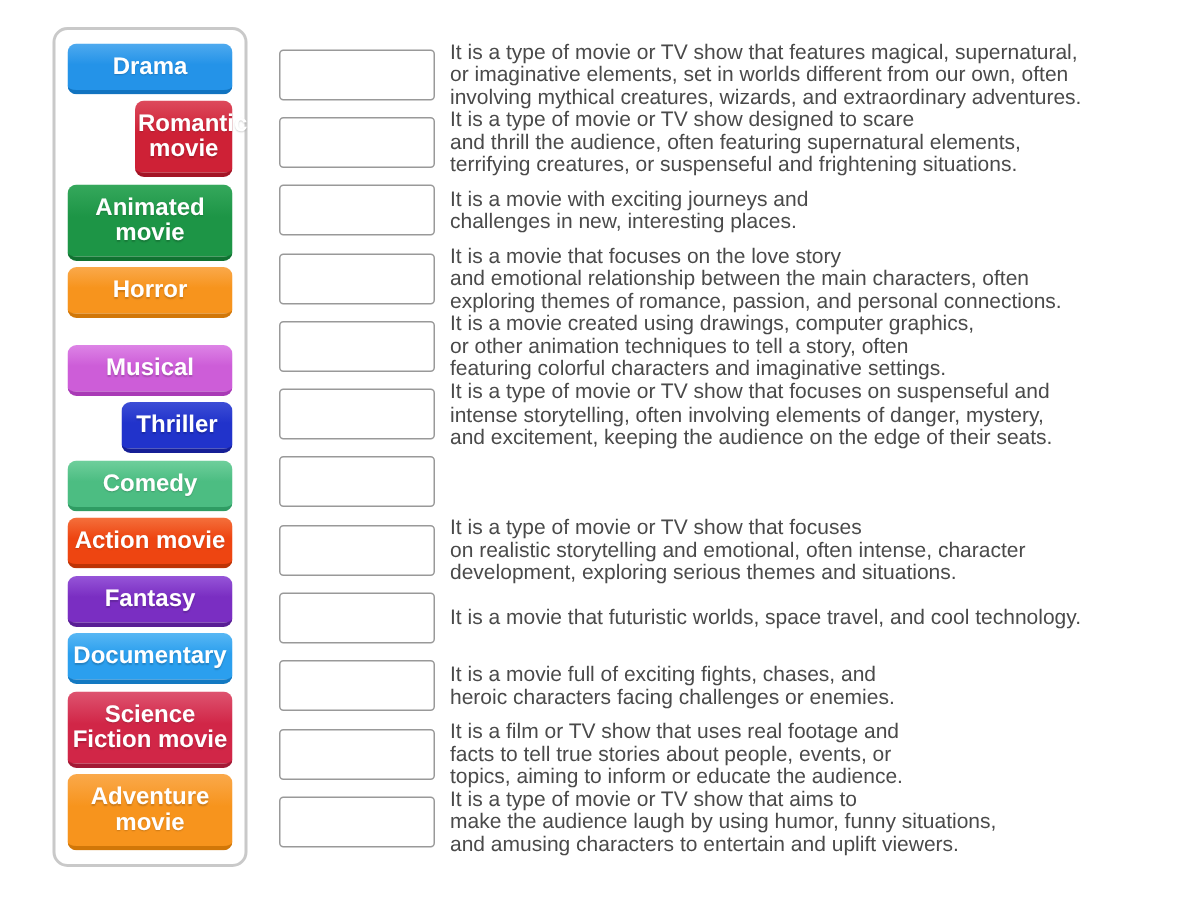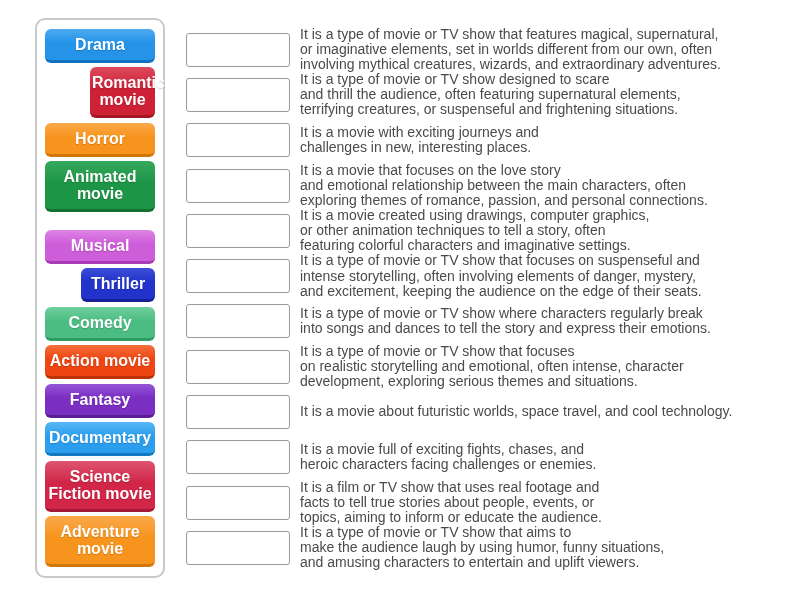--- a/index.html
+++ b/index.html
@@ -75,26 +75,26 @@
 
   <div class="tile-panel">
   <div class="tile" style="background: linear-gradient(rgb(79, 170, 239) 0%, rgb(36, 147, 232) 45%, rgb(36, 147, 232) 100%); border-bottom-color: rgb(17, 115, 192);">
     <span class="tile-label">Drama</span>
   </div>
 
   <div class="tile" style="background: linear-gradient(rgb(221, 74, 92) 0%, rgb(206, 33, 54) 45%, rgb(206, 33, 54) 100%); border-bottom-color: rgb(163, 20, 37); margin-left: 45px;">
     <span class="tile-label">Romantic movie</span>
   </div>
 
+  <div class="tile" style="background: linear-gradient(rgb(53, 168, 92) 0%, rgb(29, 149, 70) 45%, rgb(29, 149, 70) 100%); border-bottom-color: rgb(16, 114, 49);">
+    <span class="tile-label">Animated movie</span>
+  </div>
+
   <div class="tile" style="background: linear-gradient(rgb(250, 169, 75) 0%, rgb(247, 148, 29) 45%, rgb(247, 148, 29) 100%); border-bottom-color: rgb(209, 119, 8);">
     <span class="tile-label">Horror</span>
-  </div>
-
-  <div class="tile" style="background: linear-gradient(rgb(53, 168, 92) 0%, rgb(29, 149, 70) 45%, rgb(29, 149, 70) 100%); border-bottom-color: rgb(16, 114, 49);">
-    <span class="tile-label">Animated movie</span>
   </div>
 
   <div class="tile" style="background: linear-gradient(rgb(221, 132, 230) 0%, rgb(205, 93, 216) 45%, rgb(205, 93, 216) 100%); border-bottom-color: rgb(169, 58, 182); margin-top: 13px;">
     <span class="tile-label">Musical</span>
   </div>
 
   <div class="tile" style="background: linear-gradient(rgb(61, 78, 214) 0%, rgb(33, 51, 203) 45%, rgb(33, 51, 203) 100%); border-bottom-color: rgb(22, 31, 150); margin-left: 36px;">
     <span class="tile-label">Thriller</span>
   </div>
 
@@ -160,34 +160,32 @@
 
   <div class="match-row">
     <div class="answer-slot"></div>
     <div class="desc">It is a type of movie or TV show that focuses on suspenseful and
 intense storytelling, often involving elements of danger, mystery,
 and excitement, keeping the audience on the edge of their seats.</div>
   </div>
 
   <div class="match-row">
     <div class="answer-slot"></div>
-    <div class="desc">It is a type of movie or TV show where characters regularly break
-into songs and dances to tell the story and express their emotions.</div>
   </div>
 
   <div class="match-row">
     <div class="answer-slot"></div>
     <div class="desc">It is a type of movie or TV show that focuses
 on realistic storytelling and emotional, often intense, character
 development, exploring serious themes and situations.</div>
   </div>
 
   <div class="match-row">
     <div class="answer-slot"></div>
-    <div class="desc">It is a movie about futuristic worlds, space travel, and cool technology.</div>
+    <div class="desc">It is a movie that futuristic worlds, space travel, and cool technology.</div>
   </div>
 
   <div class="match-row">
     <div class="answer-slot"></div>
     <div class="desc">It is a movie full of exciting fights, chases, and
 heroic characters facing challenges or enemies.</div>
   </div>
 
   <div class="match-row">
     <div class="answer-slot"></div>

